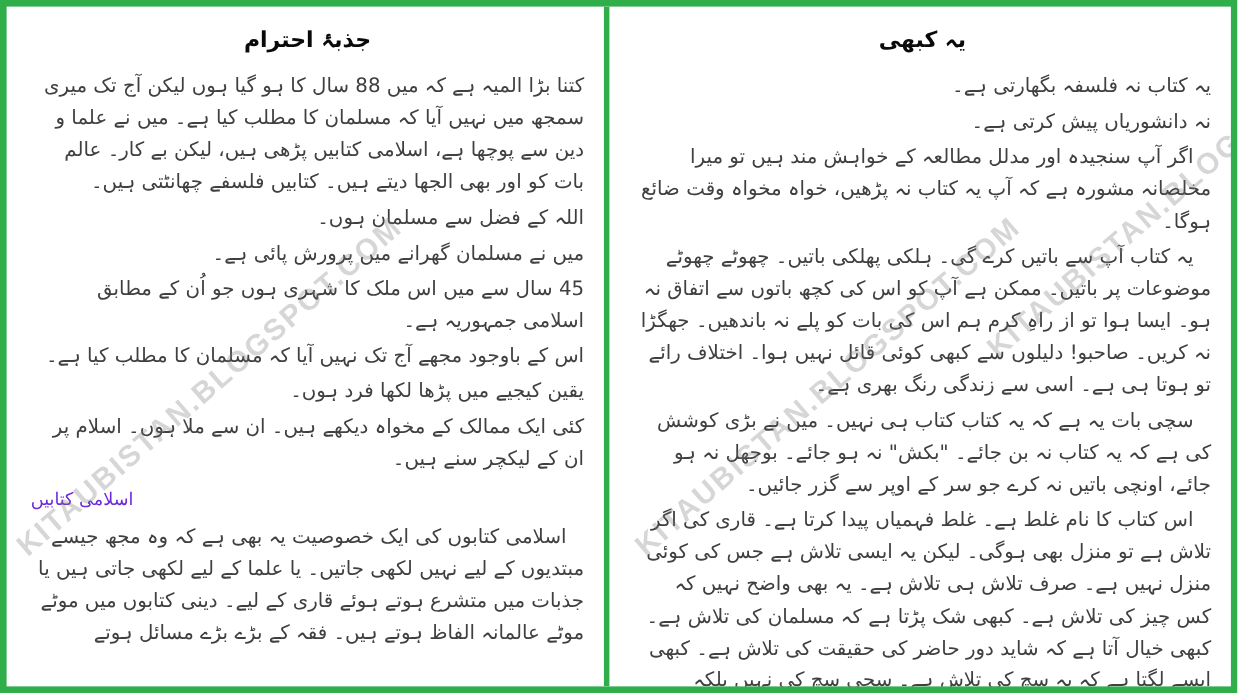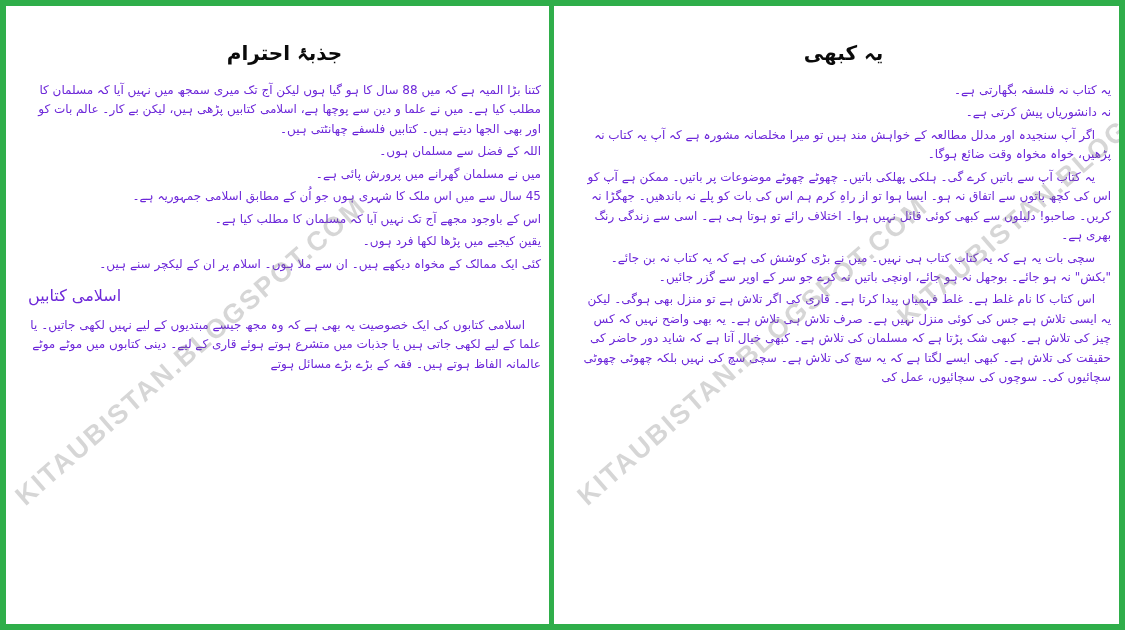--- a/index.html
+++ b/index.html
@@ -23,24 +23,23 @@
     bottom: 0;
     left: 543px;
     width: 5px;
     background: #2fae4a;
   }
   .col {
     position: absolute;
     top: 0;
     bottom: 0;
     box-sizing: border-box;
-    padding: 10px 8px 0 22px;
+    padding: 10px 18px 0 22px;
     direction: rtl;
     text-align: right;
-    margin-top: 17px;
   }
   .col-right {
     right: 0;
     left: 548px;
   }
   .col-left {
     left: 0;
     width: 543px;
   }
   .heading {
@@ -55,23 +54,23 @@
   .sub-heading {
     text-align: left;
     font-size: 16px;
     font-weight: normal;
     color: #6d28d9;
     margin: 10px 0 8px 0;
     line-height: 1.5;
   }
   p.body-line {
     margin: 0 0 3px 0;
-    font-size: 12px;
+    font-size: 18px;
     line-height: 1.62;
-    color: #6d28d9;
+    color: #404040;
   }
   p.center-line {
     text-align: right;
   }
   p.indent-line {
     text-indent: 16px;
   }
   .watermark {
     position: absolute;
     color: rgba(120,120,120,0.30);

